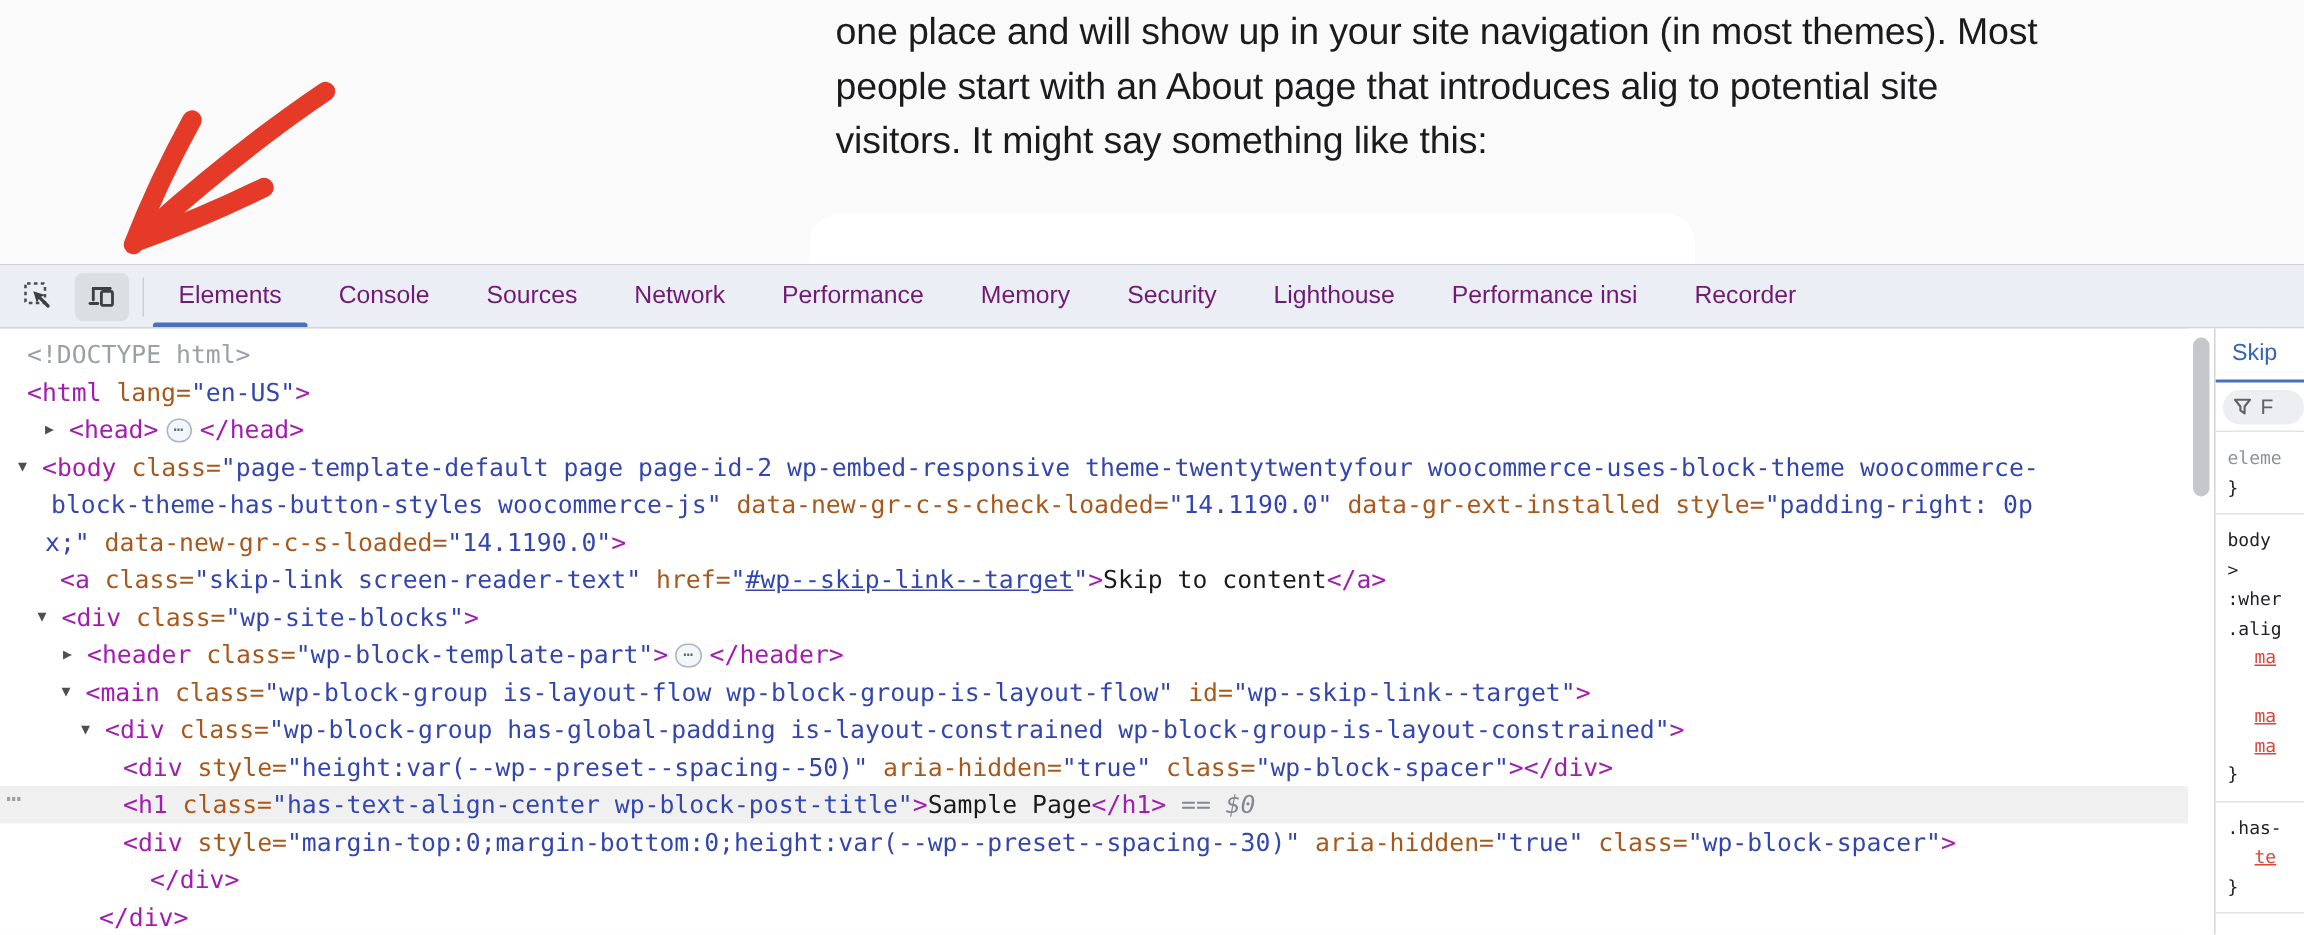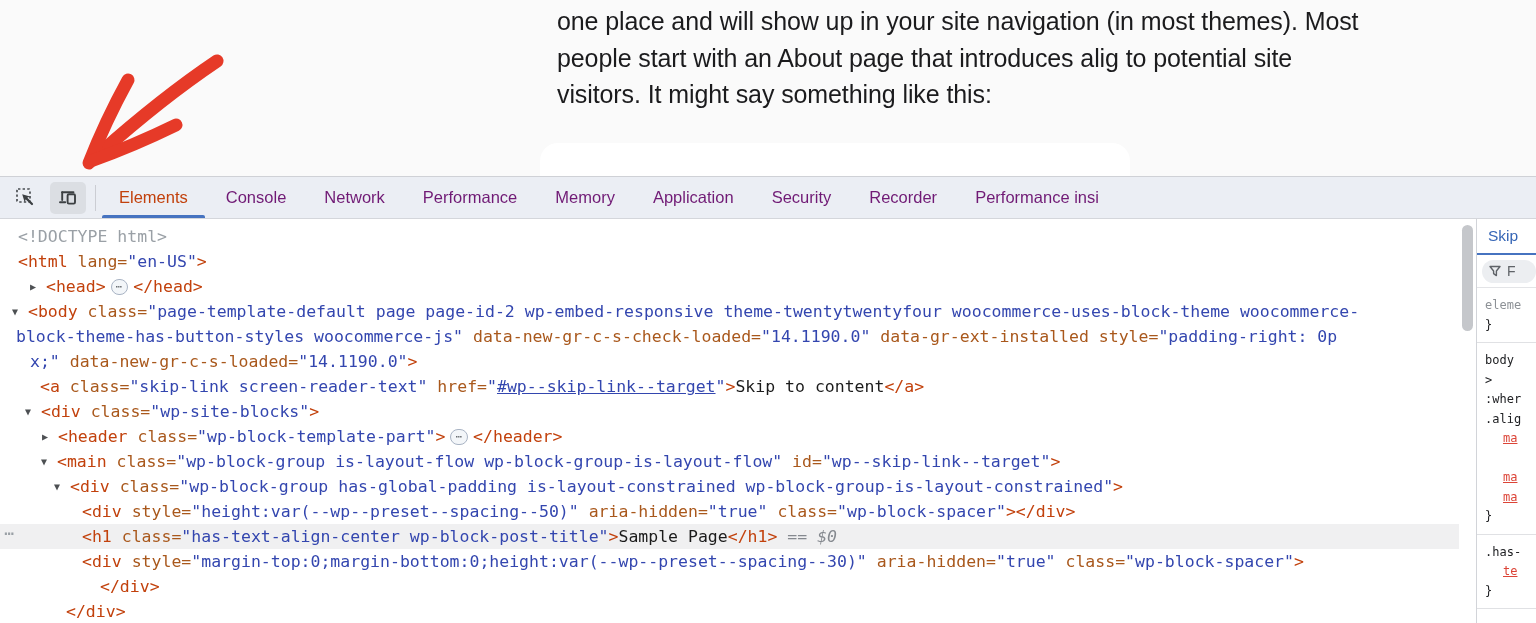--- a/index.html
+++ b/index.html
@@ -19,35 +19,35 @@
             border-top:1px solid #cfd1d6;box-sizing:border-box;}
   .dt-toolbar{height:42px;background:#ebeef4;border-bottom:1px solid #d4d6db;display:flex;
               align-items:center;box-sizing:border-box;}
   .tool-btn{width:36px;height:32px;display:flex;align-items:center;justify-content:center;
             border:none;background:transparent;margin-left:7px;border-radius:5px;padding:0;cursor:pointer;}
   .tool-btn.active{background:#dbdee3;}
   .toolbar-sep{width:1px;height:26px;background:#cbcdd3;margin:0 4px 0 9px;}
   .dt-tabs{display:flex;height:100%;align-items:stretch;}
   .dt-tab{padding:0 19px;display:flex;align-items:center;font-size:16.5px;color:#701a75;
           position:relative;white-space:nowrap;cursor:pointer;}
-  .dt-tab.active{color:#c2410c;}
+  .dt-tab.active{color:#701a75;}
   .dt-tab.active::after{content:"";position:absolute;left:2px;right:2px;bottom:0;height:3px;
           background:#4673c0;border-radius:2px 2px 0 0;}
 
   .dt-main{position:absolute;left:0;top:42px;right:0;bottom:0;display:flex;}
 
   
   .dom-tree{flex:1;min-width:0;padding-top:5px;font-family:"DejaVu Sans Mono",monospace;
             font-size:16.5px;overflow:hidden;}
   .code-line{position:relative;height:25px;line-height:25px;white-space:pre;color:#202124;
              box-sizing:border-box;overflow:hidden;}
   .code-line.selected{background:#f0f0f1;}
   .tree-arrow{position:absolute;top:0;font-size:10px;color:#4d5053;line-height:25px;}
   .gutter-dots{position:absolute;left:4px;top:-3px;color:#9aa0a6;font-size:17px;letter-spacing:1px;}
-  .tk-tag{color:#c2410c;}
+  .tk-tag{color:#a21caf;}
   .tk-attr{color:#a9581c;}
   .tk-val{color:#3346af;}
   .tk-link{color:#3346af;text-decoration:underline;}
   .tk-txt{color:#1b1b1b;}
   .tk-gray{color:#9aa0a6;}
   .tk-meta{color:#85898f;font-style:italic;}
   .ellipsis-badge{display:inline-block;border:1px solid #a9b4c4;background:#f3f6f9;color:#5f6368;
       border-radius:9px;font-size:11px;line-height:14px;padding:0 4px;margin:0 5px;
       vertical-align:2px;letter-spacing:1px;cursor:pointer;}
 
@@ -105,37 +105,38 @@
         <path d="M4.2 5.3 H15.5" stroke="#3c4043" stroke-width="1.9" fill="none" stroke-linecap="round"></path>
         <path d="M4.2 5.3 V13" stroke="#3c4043" stroke-width="1.9" fill="none" stroke-linecap="round"></path>
         <path d="M2 15.3 H7.2" stroke="#3c4043" stroke-width="1.9" fill="none" stroke-linecap="round"></path>
         <rect x="9.6" y="7.2" width="7.4" height="9.4" rx="1.3" fill="#dbdee3" stroke="#3c4043" stroke-width="1.9"></rect>
       </svg>
     </button>
     <div class="toolbar-sep"></div>
     <div class="dt-tabs" id="dt-tabs">
         <div class="dt-tab active">Elements</div>
         <div class="dt-tab">Console</div>
+        <div class="dt-tab">Sources</div>
         <div class="dt-tab">Network</div>
         <div class="dt-tab">Performance</div>
         <div class="dt-tab">Memory</div>
-        <div class="dt-tab">Application</div>
         <div class="dt-tab">Security</div>
+        <div class="dt-tab">Lighthouse</div>
+        <div class="dt-tab">Performance insi</div>
         <div class="dt-tab">Recorder</div>
-        <div class="dt-tab">Performance insi</div>
       </div>
   </div>
 
   <div class="dt-main">
     <div class="dom-tree" id="dom-tree">
         <div class="code-line" style="padding-left: 18px;"><span class="tk-gray">&lt;!DOCTYPE html&gt;</span></div>
         <div class="code-line" style="padding-left: 18px;"><span class="tk-tag">&lt;html</span><span class="tk-attr"> lang=</span><span class="tk-val">"en-US"</span><span class="tk-tag">&gt;</span></div>
         <div class="code-line" style="padding-left: 46px;"><span class="tree-arrow" style="left: 30px;">▶</span><span class="tk-tag">&lt;head&gt;</span><span class="ellipsis-badge">⋯</span><span class="tk-tag">&lt;/head&gt;</span></div>
         <div class="code-line" style="padding-left: 28px;"><span class="tree-arrow" style="left: 12px;">▼</span><span class="tk-tag">&lt;body</span><span class="tk-attr"> class=</span><span class="tk-val">"page-template-default page page-id-2 wp-embed-responsive theme-twentytwentyfour woocommerce-uses-block-theme woocommerce-</span></div>
-        <div class="code-line" style="padding-left: 16px;"><span class="tk-val">block-theme-has-button-styles woocommerce-js"</span><span class="tk-attr"> data-new-gr-c-s-check-loaded=</span><span class="tk-val">"14.1190.0"</span><span class="tk-attr"> data-gr-ext-installed style=</span><span class="tk-val">"padding-right: 0p</span></div>
+        <div class="code-line" style="padding-left: 34px;"><span class="tk-val">block-theme-has-button-styles woocommerce-js"</span><span class="tk-attr"> data-new-gr-c-s-check-loaded=</span><span class="tk-val">"14.1190.0"</span><span class="tk-attr"> data-gr-ext-installed style=</span><span class="tk-val">"padding-right: 0p</span></div>
         <div class="code-line" style="padding-left: 30px;"><span class="tk-val">x;"</span><span class="tk-attr"> data-new-gr-c-s-loaded=</span><span class="tk-val">"14.1190.0"</span><span class="tk-tag">&gt;</span></div>
         <div class="code-line" style="padding-left: 40px;"><span class="tk-tag">&lt;a</span><span class="tk-attr"> class=</span><span class="tk-val">"skip-link screen-reader-text"</span><span class="tk-attr"> href=</span><span class="tk-val">"</span><span class="tk-link">#wp--skip-link--target</span><span class="tk-val">"</span><span class="tk-tag">&gt;</span><span class="tk-txt">Skip to content</span><span class="tk-tag">&lt;/a&gt;</span></div>
         <div class="code-line" style="padding-left: 41px;"><span class="tree-arrow" style="left: 25px;">▼</span><span class="tk-tag">&lt;div</span><span class="tk-attr"> class=</span><span class="tk-val">"wp-site-blocks"</span><span class="tk-tag">&gt;</span></div>
         <div class="code-line" style="padding-left: 58px;"><span class="tree-arrow" style="left: 42px;">▶</span><span class="tk-tag">&lt;header</span><span class="tk-attr"> class=</span><span class="tk-val">"wp-block-template-part"</span><span class="tk-tag">&gt;</span><span class="ellipsis-badge">⋯</span><span class="tk-tag">&lt;/header&gt;</span></div>
         <div class="code-line" style="padding-left: 57px;"><span class="tree-arrow" style="left: 41px;">▼</span><span class="tk-tag">&lt;main</span><span class="tk-attr"> class=</span><span class="tk-val">"wp-block-group is-layout-flow wp-block-group-is-layout-flow"</span><span class="tk-attr"> id=</span><span class="tk-val">"wp--skip-link--target"</span><span class="tk-tag">&gt;</span></div>
         <div class="code-line" style="padding-left: 70px;"><span class="tree-arrow" style="left: 54px;">▼</span><span class="tk-tag">&lt;div</span><span class="tk-attr"> class=</span><span class="tk-val">"wp-block-group has-global-padding is-layout-constrained wp-block-group-is-layout-constrained"</span><span class="tk-tag">&gt;</span></div>
         <div class="code-line" style="padding-left: 82px;"><span class="tk-tag">&lt;div</span><span class="tk-attr"> style=</span><span class="tk-val">"height:var(--wp--preset--spacing--50)"</span><span class="tk-attr"> aria-hidden=</span><span class="tk-val">"true"</span><span class="tk-attr"> class=</span><span class="tk-val">"wp-block-spacer"</span><span class="tk-tag">&gt;&lt;/div&gt;</span></div>
         <div class="code-line selected" style="padding-left: 82px;"><span class="gutter-dots">⋯</span><span class="tk-tag">&lt;h1</span><span class="tk-attr"> class=</span><span class="tk-val">"has-text-align-center wp-block-post-title"</span><span class="tk-tag">&gt;</span><span class="tk-txt">Sample Page</span><span class="tk-tag">&lt;/h1&gt;</span><span class="tk-meta"> == $0</span></div>
         <div class="code-line" style="padding-left: 82px;"><span class="tk-tag">&lt;div</span><span class="tk-attr"> style=</span><span class="tk-val">"margin-top:0;margin-bottom:0;height:var(--wp--preset--spacing--30)"</span><span class="tk-attr"> aria-hidden=</span><span class="tk-val">"true"</span><span class="tk-attr"> class=</span><span class="tk-val">"wp-block-spacer"</span><span class="tk-tag">&gt;</span></div>
         <div class="code-line" style="padding-left: 100px;"><span class="tk-tag">&lt;/div&gt;</span></div>

